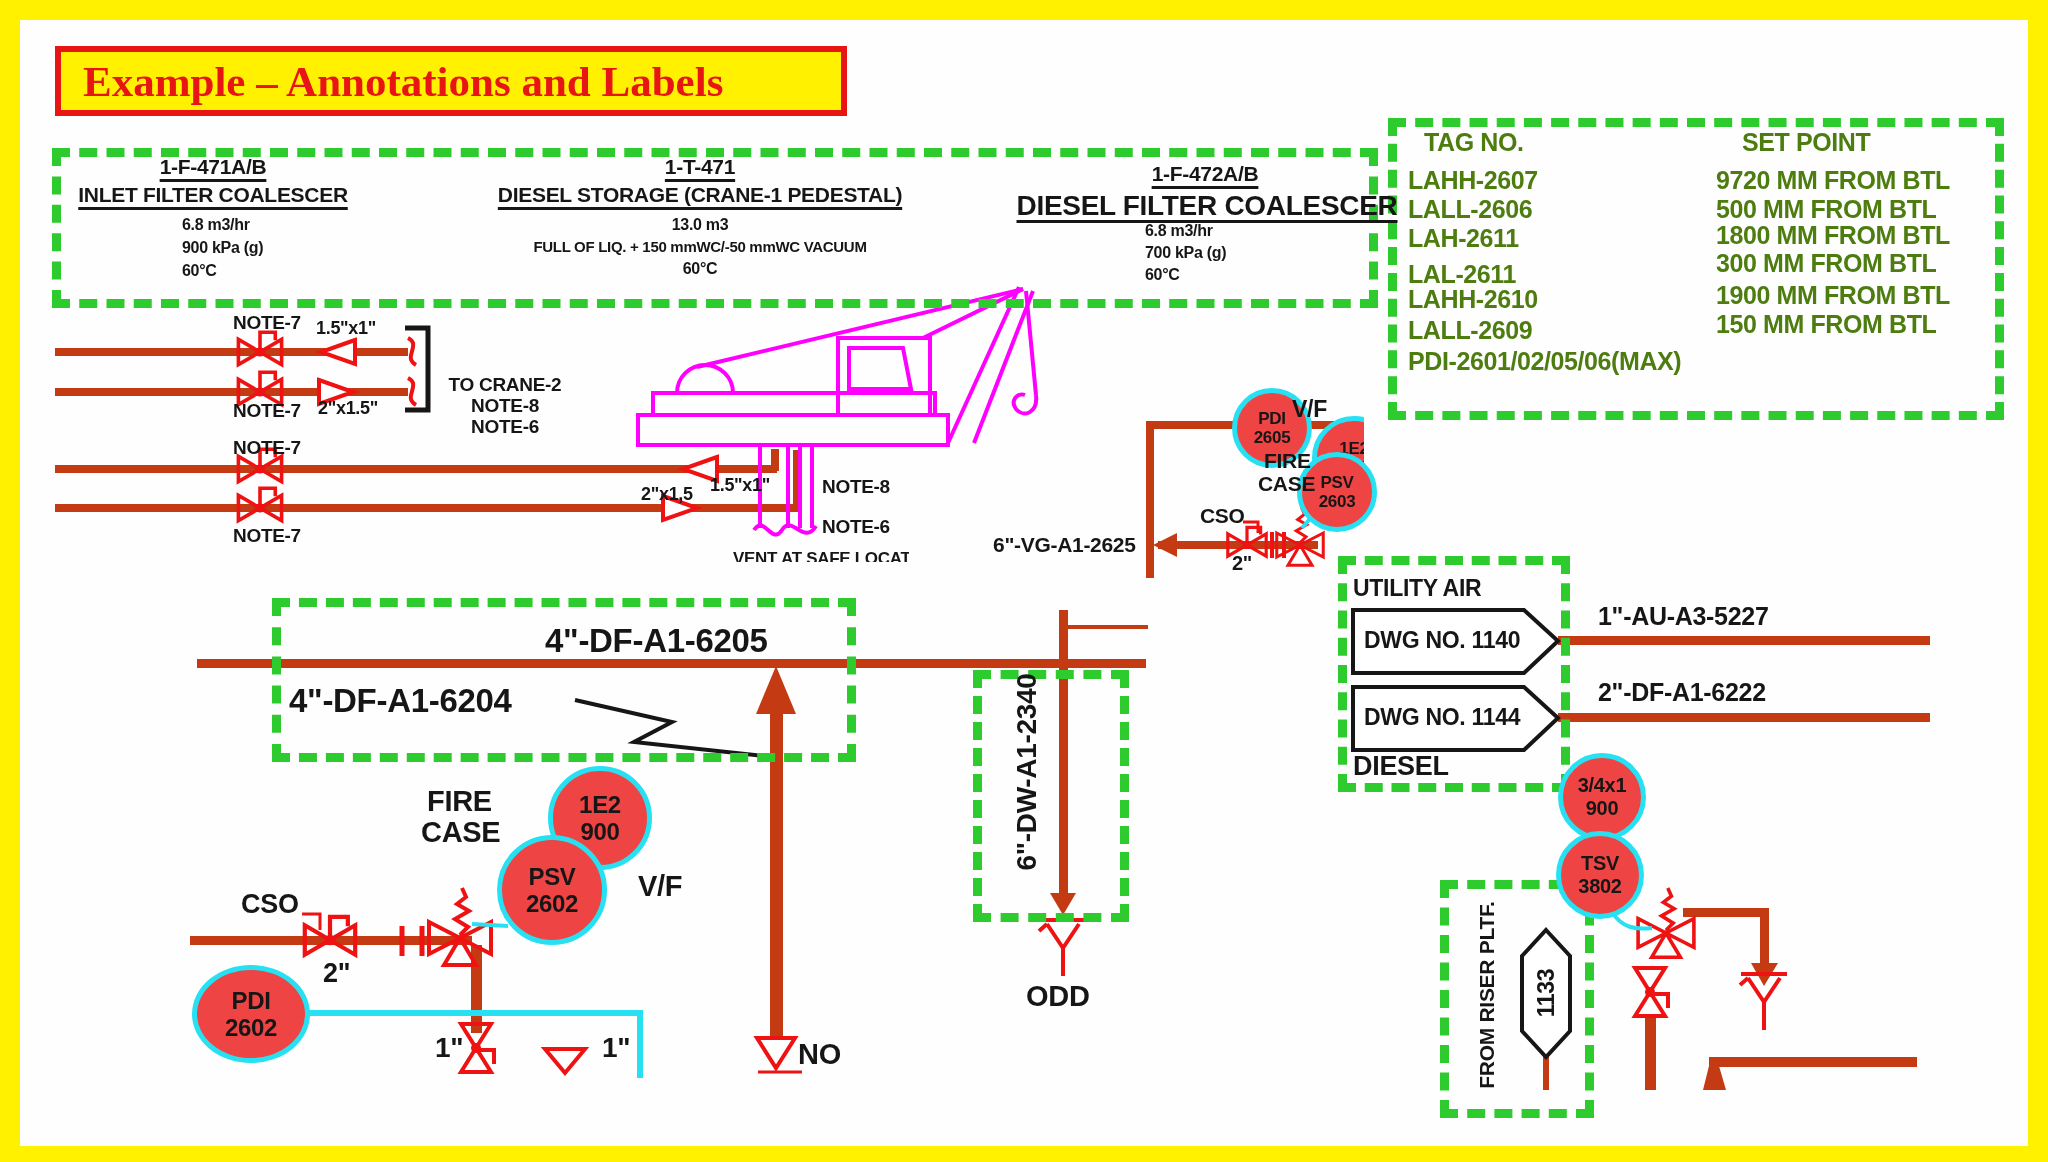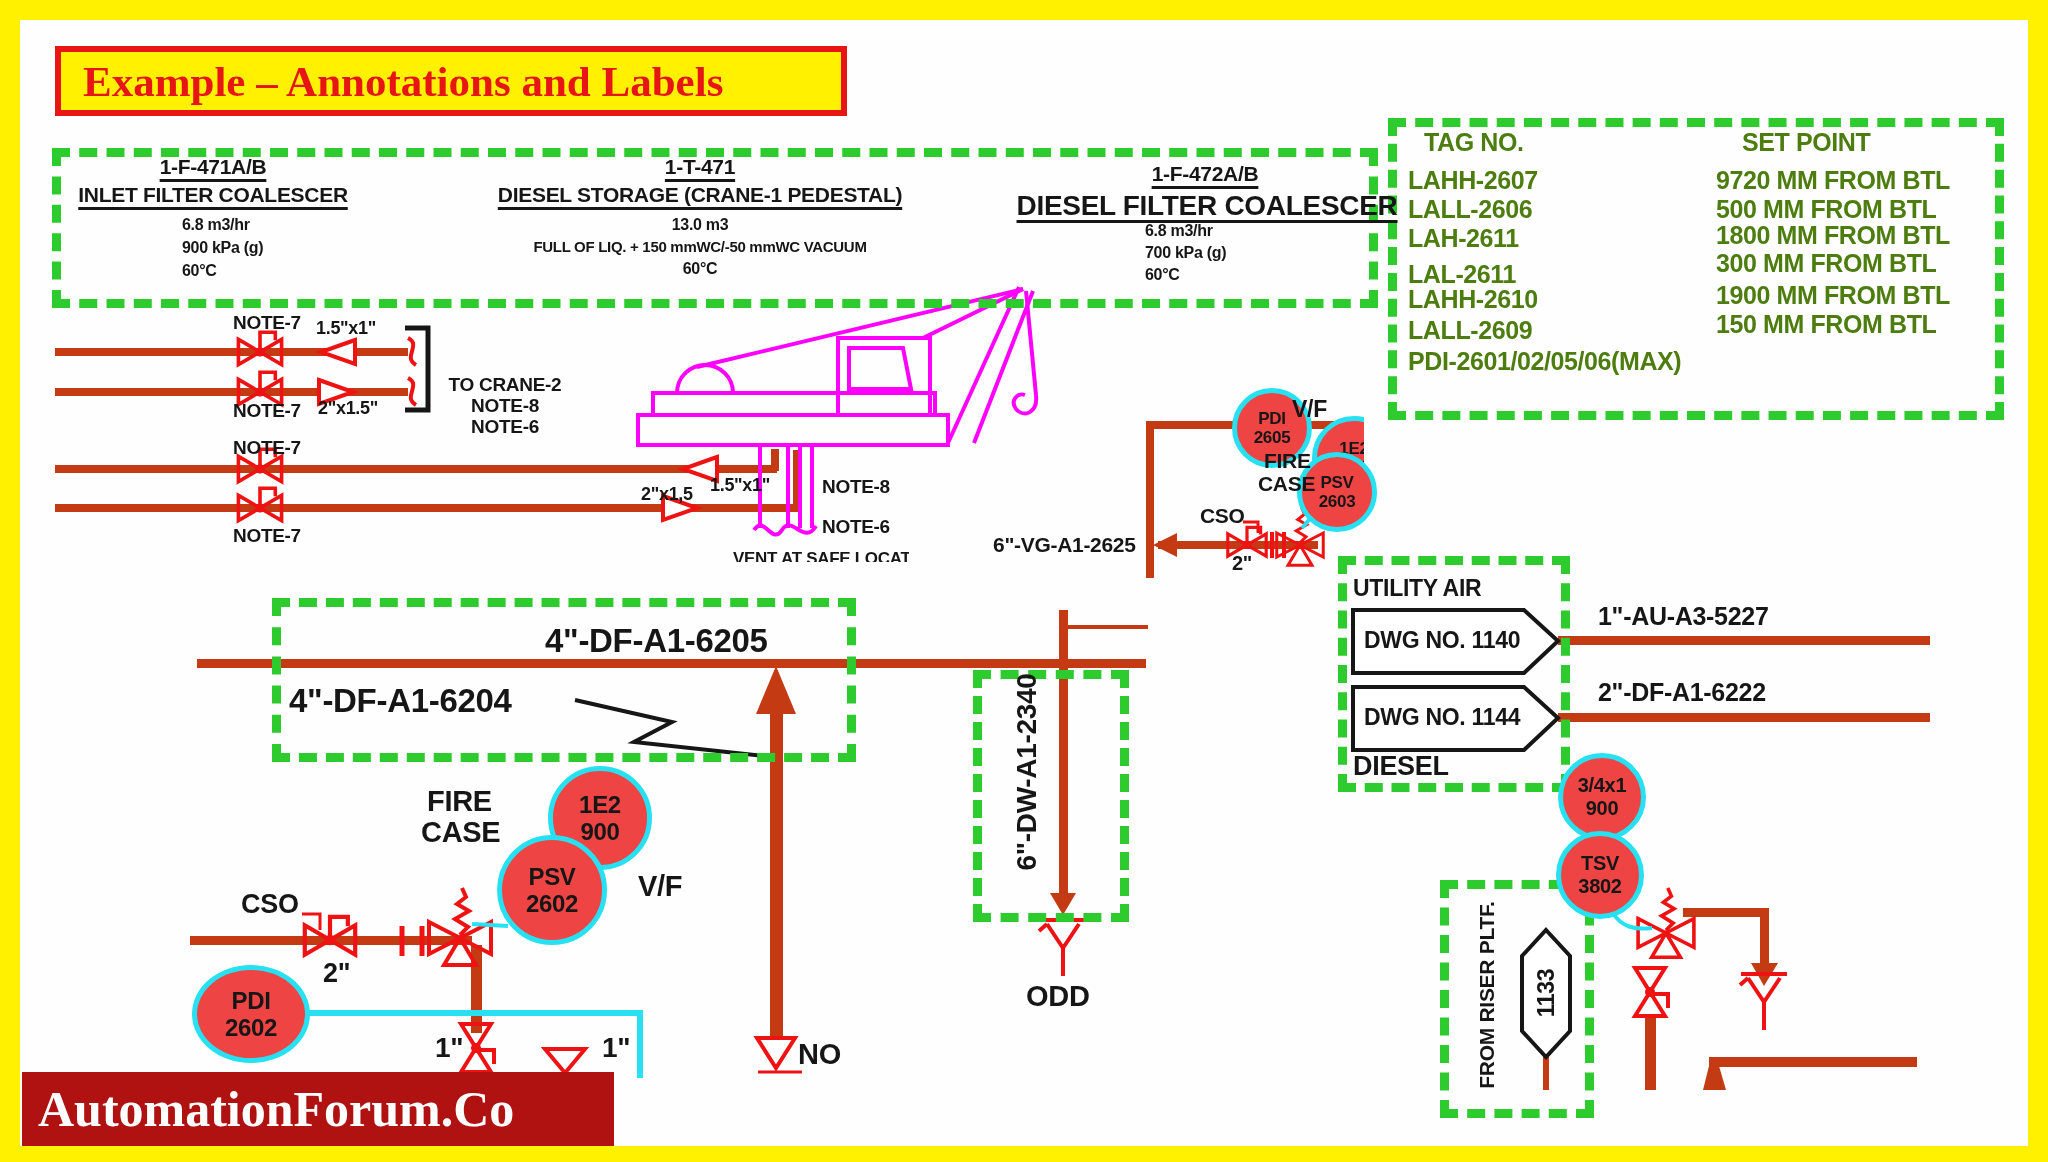--- a/index.html
+++ b/index.html
@@ -184,23 +184,20 @@
   <div class="gbox" style="left:52px;top:148px;width:1326px;height:160px"></div>
   <div class="gbox" style="left:1388px;top:118px;width:616px;height:302px"></div>
   <div class="gbox" style="left:272px;top:598px;width:584px;height:164px"></div>
   <div class="gbox" style="left:973px;top:670px;width:156px;height:252px"></div>
   <div class="gbox" style="left:1338px;top:556px;width:232px;height:236px"></div>
   <div class="gbox" style="left:1440px;top:880px;width:154px;height:238px"></div>
 
   <div id="title-box">
     <span>Example – Annotations and Labels</span>
   </div>
-  <div id="banner">
-    <span>AutomationForum.Co</span>
-  </div>
   <div id="frame"></div>
 
   <div class="cad u ctr" style="left:213px;top:155px;font-size:21px">1-F-471A/B</div>
   <div class="cad u ctr" style="left:213px;top:183px;font-size:21px">INLET FILTER COALESCER</div>
   <div class="cad" style="left:182px;top:216px;font-size:16px">6.8 m3/hr</div>
   <div class="cad" style="left:182px;top:239px;font-size:16px">900 kPa (g)</div>
   <div class="cad" style="left:182px;top:262px;font-size:16px">60°C</div>
 
   <div class="cad u ctr" style="left:700px;top:155px;font-size:21px">1-T-471</div>
   <div class="cad u ctr" style="left:700px;top:183px;font-size:21px">DIESEL STORAGE (CRANE-1 PEDESTAL)</div>

